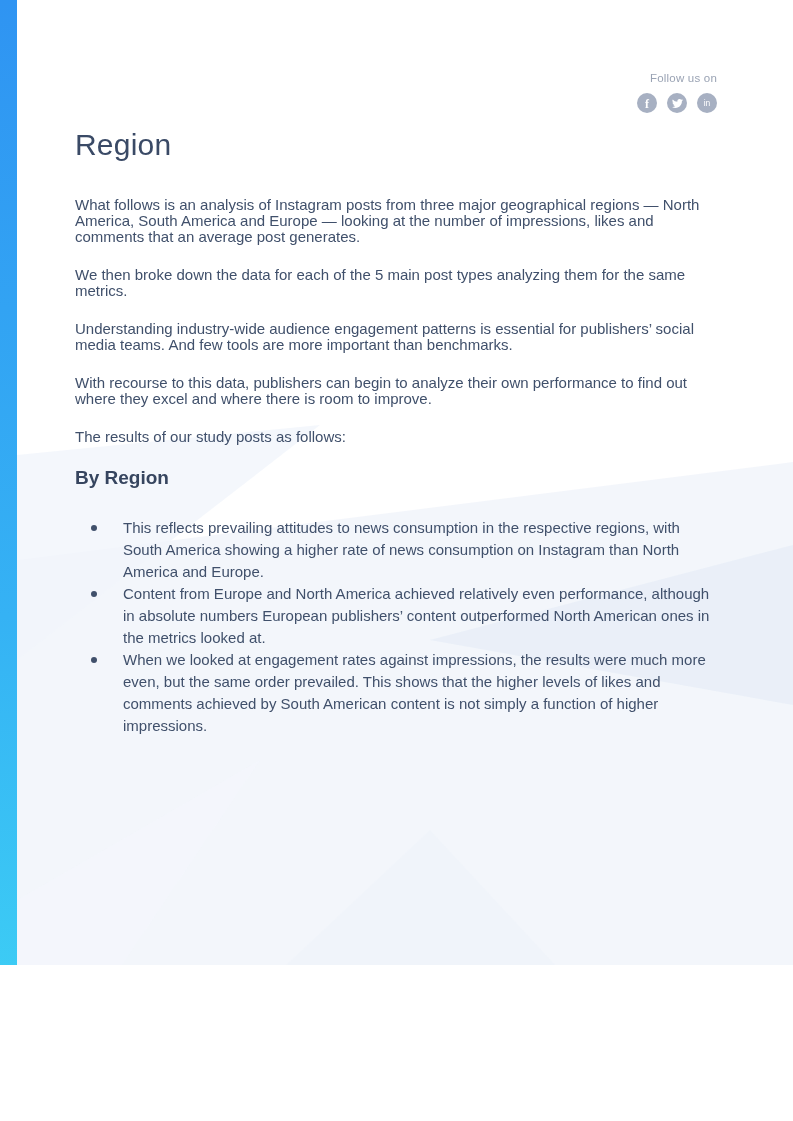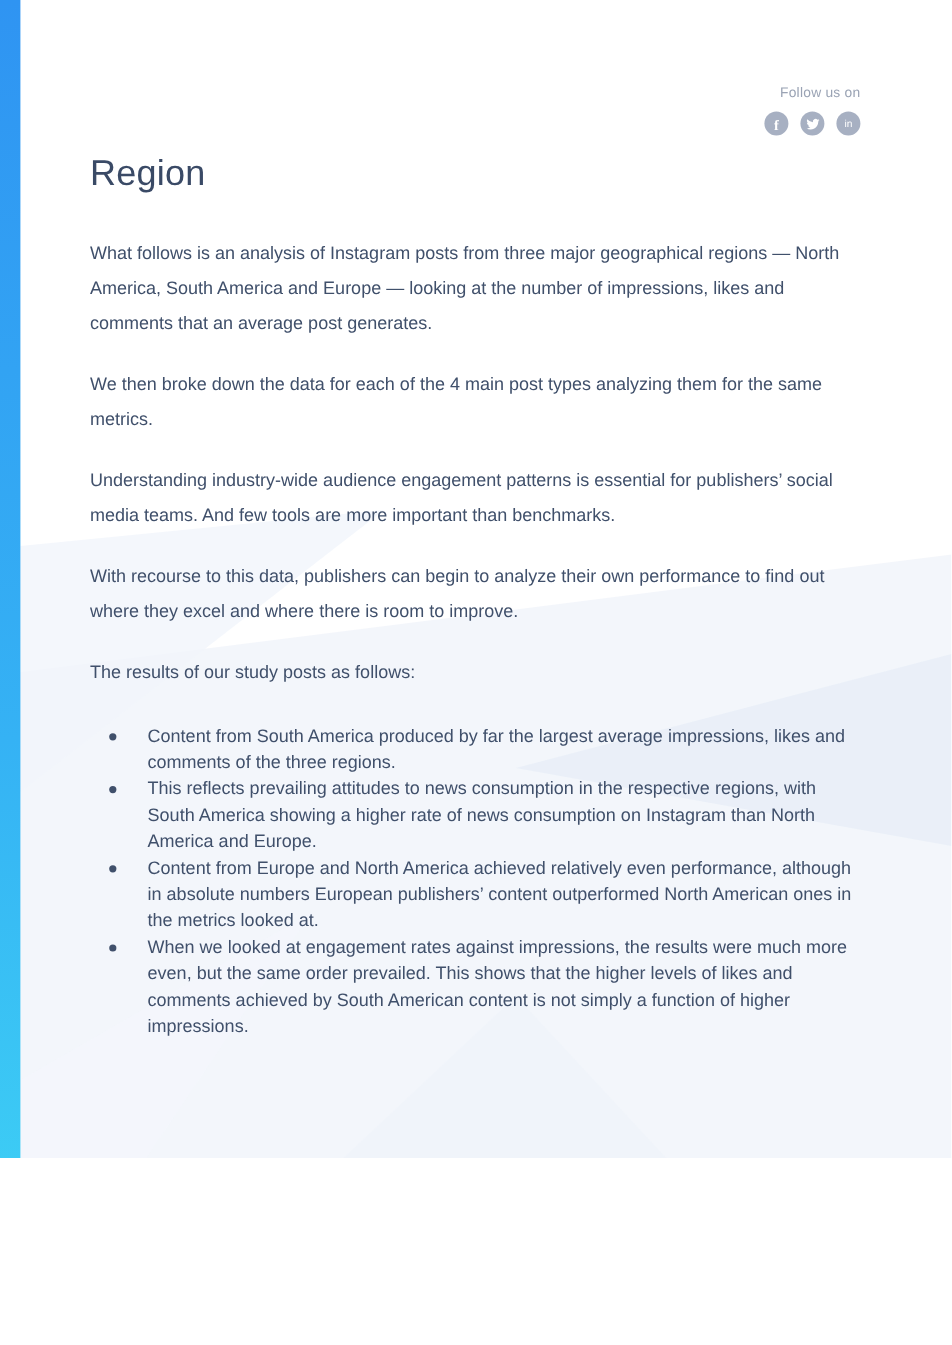--- a/index.html
+++ b/index.html
@@ -79,21 +79,21 @@
   .page-title {
     margin-top: 15px;
     font-size: 30px;
     font-weight: 500;
     color: #3a4a66;
     letter-spacing: 0.2px;
   }
   .body-copy { margin-top: 35px; }
   .body-copy p {
     font-size: 15px;
-    line-height: 29px;
+    line-height: 16px;
     color: #40506b;
     margin-bottom: 22px;
   }
   .section-heading {
     margin-top: 21px;
     font-size: 19px;
     font-weight: 600;
     color: #36455f;
   }
   .bullet-list {
@@ -179,29 +179,29 @@
         <div class="social-circle">
           <span class="in-glyph">in</span>
         </div>
       </div>
     </div>
 
     <h1 class="page-title">Region</h1>
 
     <div class="body-copy">
       <p>What follows is an analysis of Instagram posts from three major geographical regions — North America, South America and Europe — looking at the number of impressions, likes and comments that an average post generates.</p>
-      <p>We then broke down the data for each of the 4 main post types analyzing them for the same metrics.</p>
+      <p>We then broke down the data for each of the 5 main post types analyzing them for the same metrics.</p>
       <p>Understanding industry-wide audience engagement patterns is essential for publishers’ social media teams. And few tools are more important than benchmarks.</p>
       <p>With recourse to this data, publishers can begin to analyze their own performance to find out where they excel and where there is room to improve.</p>
       <p>The results of our study posts as follows:</p>
     </div>
 
+    <h2 class="section-heading">By Region</h2>
 
     <ul class="bullet-list">
-      <li><span class="bullet-dot"></span><span>Content from South America produced by far the largest average impressions, likes and comments of the three regions.</span></li>
       <li><span class="bullet-dot"></span><span>This reflects prevailing attitudes to news consumption in the respective regions, with South America showing a higher rate of news consumption on Instagram than North America and Europe.</span></li>
       <li><span class="bullet-dot"></span><span>Content from Europe and North America achieved relatively even performance, although in absolute numbers European publishers’ content outperformed North American ones in the metrics looked at.</span></li>
       <li><span class="bullet-dot"></span><span>When we looked at engagement rates against impressions, the results were much more even, but the same order prevailed. This shows that the higher levels of likes and comments achieved by South American content is not simply a function of higher impressions.</span></li>
     </ul>
 
   </div>
 
   <div class="footer-brand">
     <span class="brand-logo">
       <svg width="30" height="32" viewBox="0 0 32 34" fill="none" stroke="#2f3d58" stroke-width="1.3" stroke-linejoin="round">

